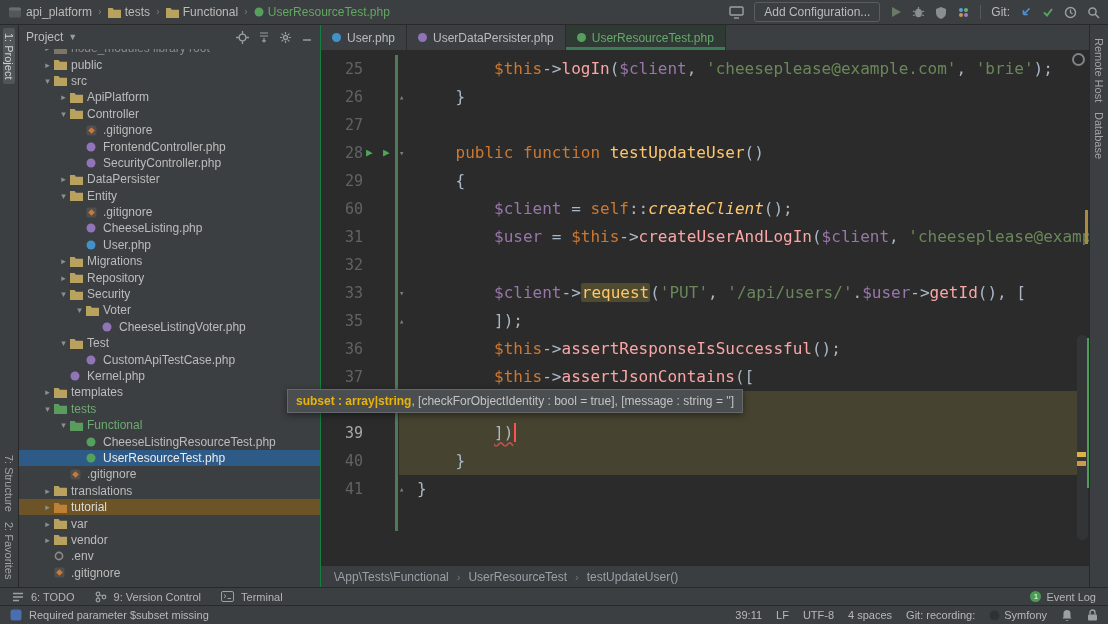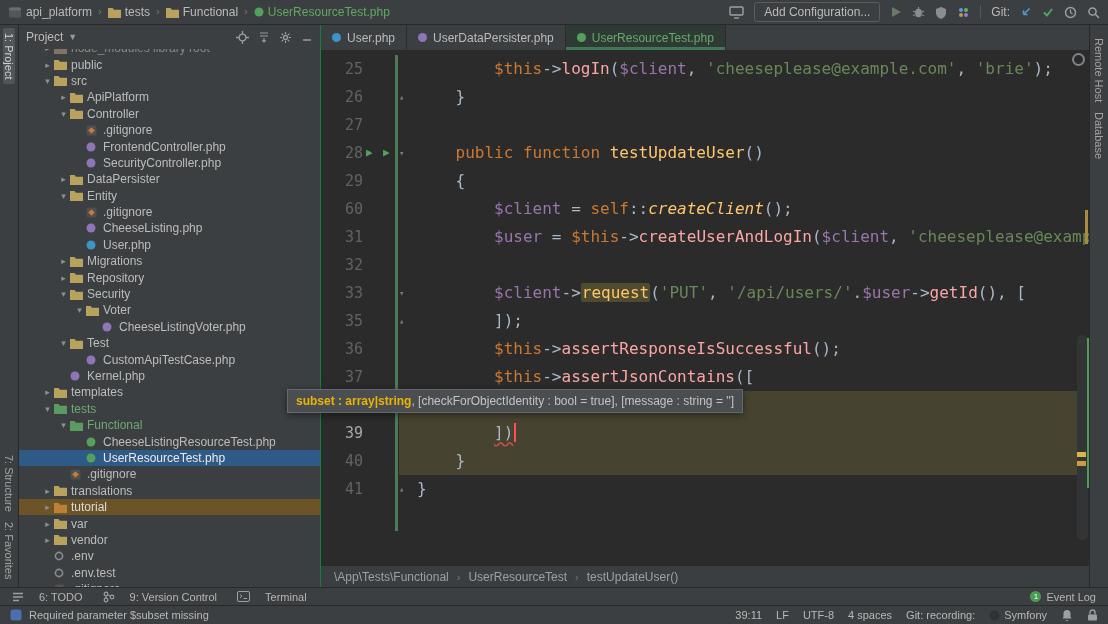--- a/index.html
+++ b/index.html
@@ -85,21 +85,21 @@
   .ebread{height:21px;flex:none;background:#3b3e41;border-top:1px solid #2a2a2a;display:flex;align-items:center;gap:8px;padding:0 13px;color:#9aa0a6;}
 
   
   .ptooltip{position:absolute;left:287px;top:389px;height:22px;z-index:60;background:#4b4e50;border:1px solid #65696c;
             box-shadow:0 2px 7px rgba(0,0,0,.45);display:flex;align-items:center;padding:0 8px;white-space:nowrap;color:#c3c3c3;}
   .ptooltip b{color:#eab308;font-weight:bold;}
 
   
   .toolwbar{position:absolute;left:0;right:0;bottom:19px;height:18px;background:#3c3f41;border-top:1px solid #292929;
             display:flex;align-items:center;gap:20px;padding:0 12px;box-sizing:border-box;font-size:11px;color:#b5b5b5;}
-  .twitem{display:flex;align-items:center;gap:15px;justify-content:center;}
+  .twitem{display:flex;align-items:center;gap:7px;justify-content:center;}
   .eventlog{margin-left:auto;display:flex;align-items:center;gap:5px;}
   .badge{width:11px;height:11px;border-radius:50%;background:#499C54;color:#fff;font-size:8px;display:flex;align-items:center;justify-content:center;}
 
   .statusbar{position:absolute;left:0;right:0;bottom:0;height:19px;background:#3c3f41;border-top:1px solid #292929;
              display:flex;align-items:center;padding:0 10px;box-sizing:border-box;font-size:11px;color:#b8b8b8;}
   .sbleft{display:flex;align-items:center;gap:7px;}
   .sbright{margin-left:auto;display:flex;align-items:center;gap:14px;}
   .sbitem{display:flex;align-items:center;gap:4px;}
 </style>
 </head>
@@ -538,29 +538,20 @@
               <span>vendor</span>
             </div>
             <div class="trow" style="padding-left: 22px;">
               <span class="arr"></span>
               <span class="ticon">
                 <svg width="10" height="10">
                   <circle cx="5" cy="5" r="3.6" fill="none" stroke="#8a8a8a" stroke-width="1.6"></circle>
                 </svg>
               </span>
               <span>.env</span>
-            </div>
-            <div class="trow" style="padding-left: 22px;">
-              <span class="arr"></span>
-              <span class="ticon">
-                <svg width="10" height="10">
-                  <circle cx="5" cy="5" r="3.6" fill="none" stroke="#8a8a8a" stroke-width="1.6"></circle>
-                </svg>
-              </span>
-              <span>.env.test</span>
             </div>
             <div class="trow" style="padding-left: 22px;">
               <span class="arr"></span>
               <span class="ticon">
                 <svg width="11" height="11">
                   <rect x="0.5" y="0.5" width="10" height="10" rx="2" fill="#4d4f51"></rect>
                   <path d="M5.5 2.2L8.8 5.5 5.5 8.8 2.2 5.5z" fill="#c87a3a"></path>
                 </svg>
               </span>
               <span>.gitignore</span>

